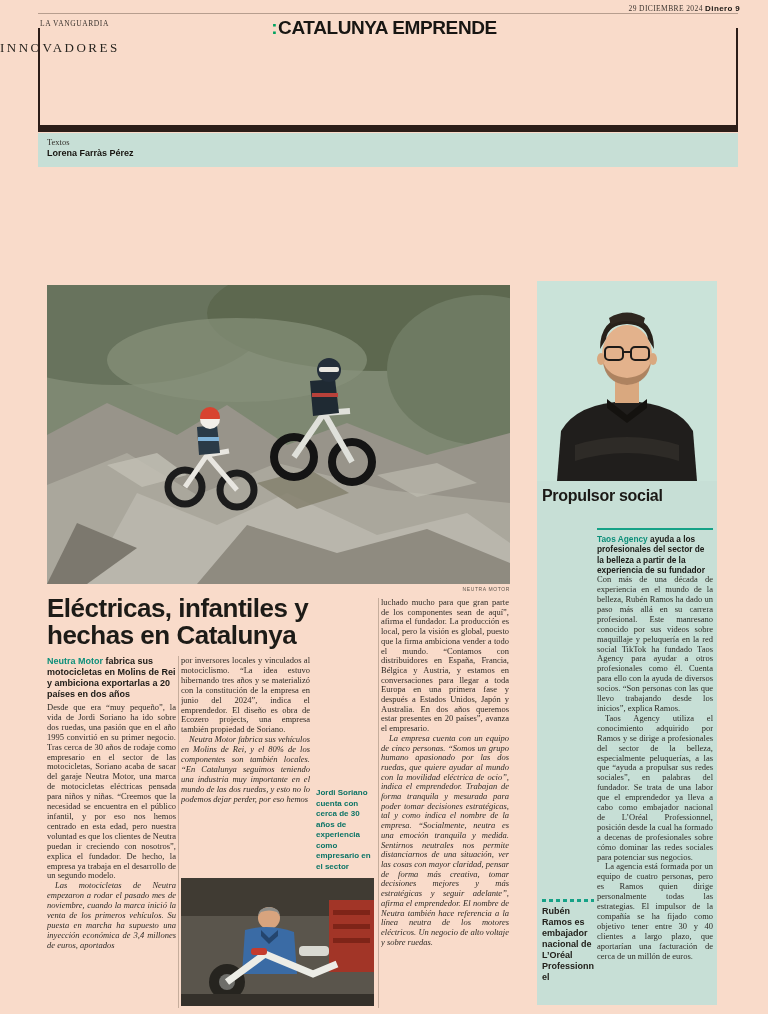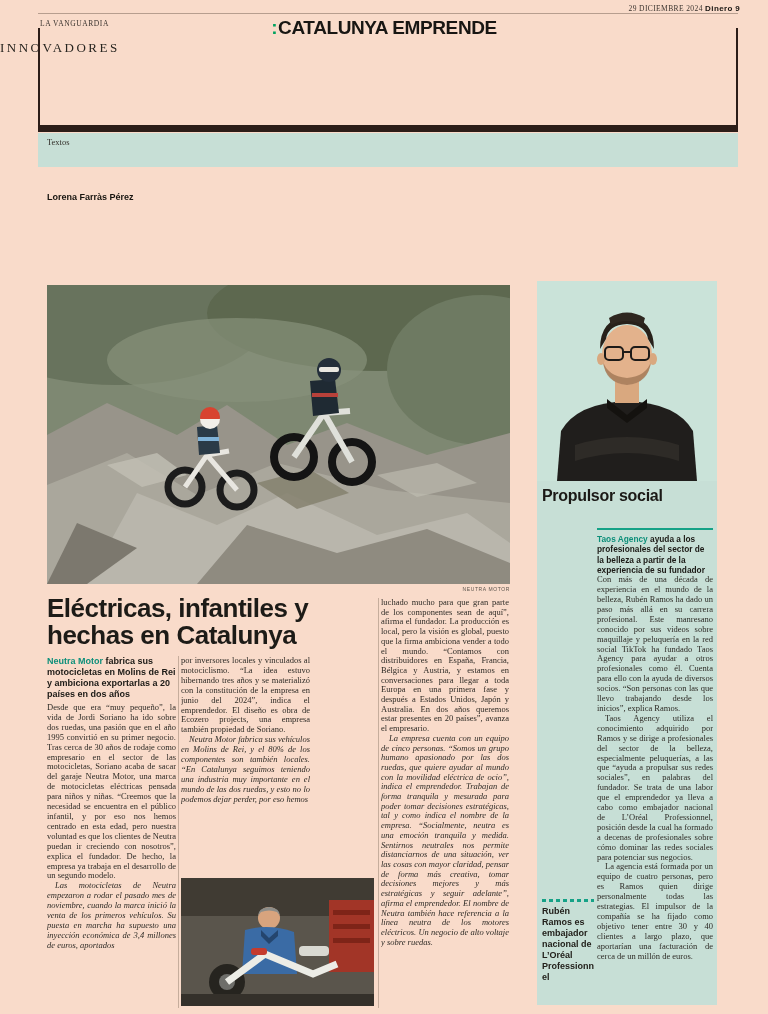--- a/index.html
+++ b/index.html
@@ -16,21 +16,21 @@
   .section-head .colon{color:#00a25f;margin-right:1px;}
   .section-sub{left:0;top:40px;width:768px;text-align:left;font:13px "Liberation Serif",serif;letter-spacing:2.5px;color:#27241f;}
 
   
   .vline{width:2px;background:#2c1d18;}
   .vline.l{left:38px;top:28px;height:97px;}
   .vline.r{left:736px;top:28px;height:97px;}
   .darkbar{left:38px;top:125px;width:700px;height:7px;background:#2c1d18;}
   .byline-box{left:38px;top:133px;width:700px;height:34px;background:#c7dfd6;padding:0;}
   .byline-label{left:47px;top:137px;font:8.5px "Liberation Serif",serif;color:#33302a;}
-  .byline-author{left:47px;top:148px;font-weight:bold;font-size:9px;color:#17140f;margin-top:44px;}
+  .byline-author{left:47px;top:148px;font-weight:bold;font-size:9px;color:#17140f;}
 
   
   .main-photo{left:47px;top:285px;width:463px;height:299px;}
   .credit{left:47px;top:586px;width:463px;text-align:right;font-size:5px;letter-spacing:.6px;color:#5c554d;}
   .headline{left:47px;top:595px;width:350px;font-weight:bold;font-size:26px;line-height:27px;letter-spacing:-.5px;color:#1d1b17;}
 
   .col{overflow:hidden;color:#2e2b26;font:8.5px "Liberation Serif",serif;line-height:9.9px;text-align:justify;hyphens:auto;}
   .col p{margin:0;}
   .col p.ind{text-indent:8px;font-style:italic;}
   .col1{left:47px;top:656px;width:129px;height:352px;}
@@ -127,20 +127,21 @@
     <p class="lede"><span class="hl">Neutra Motor</span><span> fabrica sus motocicletas en Molins de Rei y ambiciona exportarlas a 20 países en dos años</span></p>
     <p>Desde que era “muy pequeño”, la vida de Jordi Soriano ha ido sobre dos ruedas, una pasión que en el año 1995 convirtió en su primer negocio. Tras cerca de 30 años de rodaje como empresario en el sector de las motocicletas, Soriano acaba de sacar del garaje Neutra Motor, una marca de motocicletas eléctricas pensada para niños y niñas. “Creemos que la necesidad se encuentra en el público infantil, y por eso nos hemos centrado en esta edad, pero nuestra voluntad es que los clientes de Neutra puedan ir creciendo con nosotros”, explica el fundador. De hecho, la empresa ya trabaja en el desarrollo de un segundo modelo.</p>
     <p class="ind">Las motocicletas de Neutra empezaron a rodar el pasado mes de noviembre, cuando la marca inició la venta de los primeros vehículos. Su puesta en marcha ha supuesto una inyección económica de 3,4 millones de euros, aportados</p>
   </div>
 
   <div class="abs col col2">
     <p>por inversores locales y vinculados al motociclismo. “La idea estuvo hibernando tres años y se materializó con la constitución de la empresa en junio del 2024”, indica el emprendedor. El diseño es obra de Ecozero projects, una empresa también propiedad de Soriano.</p>
     <p class="ind">Neutra Motor fabrica sus vehículos en Molins de Rei, y el 80% de los componentes son también locales. “En Catalunya seguimos teniendo una industria muy importante en el mundo de las dos ruedas, y esto no lo podemos dejar perder, por eso hemos</p>
   </div>
 
+  <div class="abs caption1">Jordi Soriano cuenta con cerca de 30 años de experiencia como empresario en el sector</div>
 
   <svg class="abs photo2" viewBox="0 0 193 128" preserveAspectRatio="none">
     <rect width="193" height="128" fill="#5a554c"></rect>
     <rect width="193" height="38" fill="#403b33"></rect>
     <rect x="148" y="22" width="45" height="72" fill="#a23527"></rect>
     <rect x="152" y="32" width="37" height="5" fill="#7e2418"></rect>
     <rect x="152" y="46" width="37" height="5" fill="#7e2418"></rect>
     <rect x="152" y="60" width="37" height="5" fill="#7e2418"></rect>
     <circle cx="88" cy="40" r="11" fill="#d8a47e"></circle>
     <path d="M77,38 Q77,30 88,29 Q99,30 99,38 L96,34 Q88,31 80,34 Z" fill="#8d8d89"></path>

